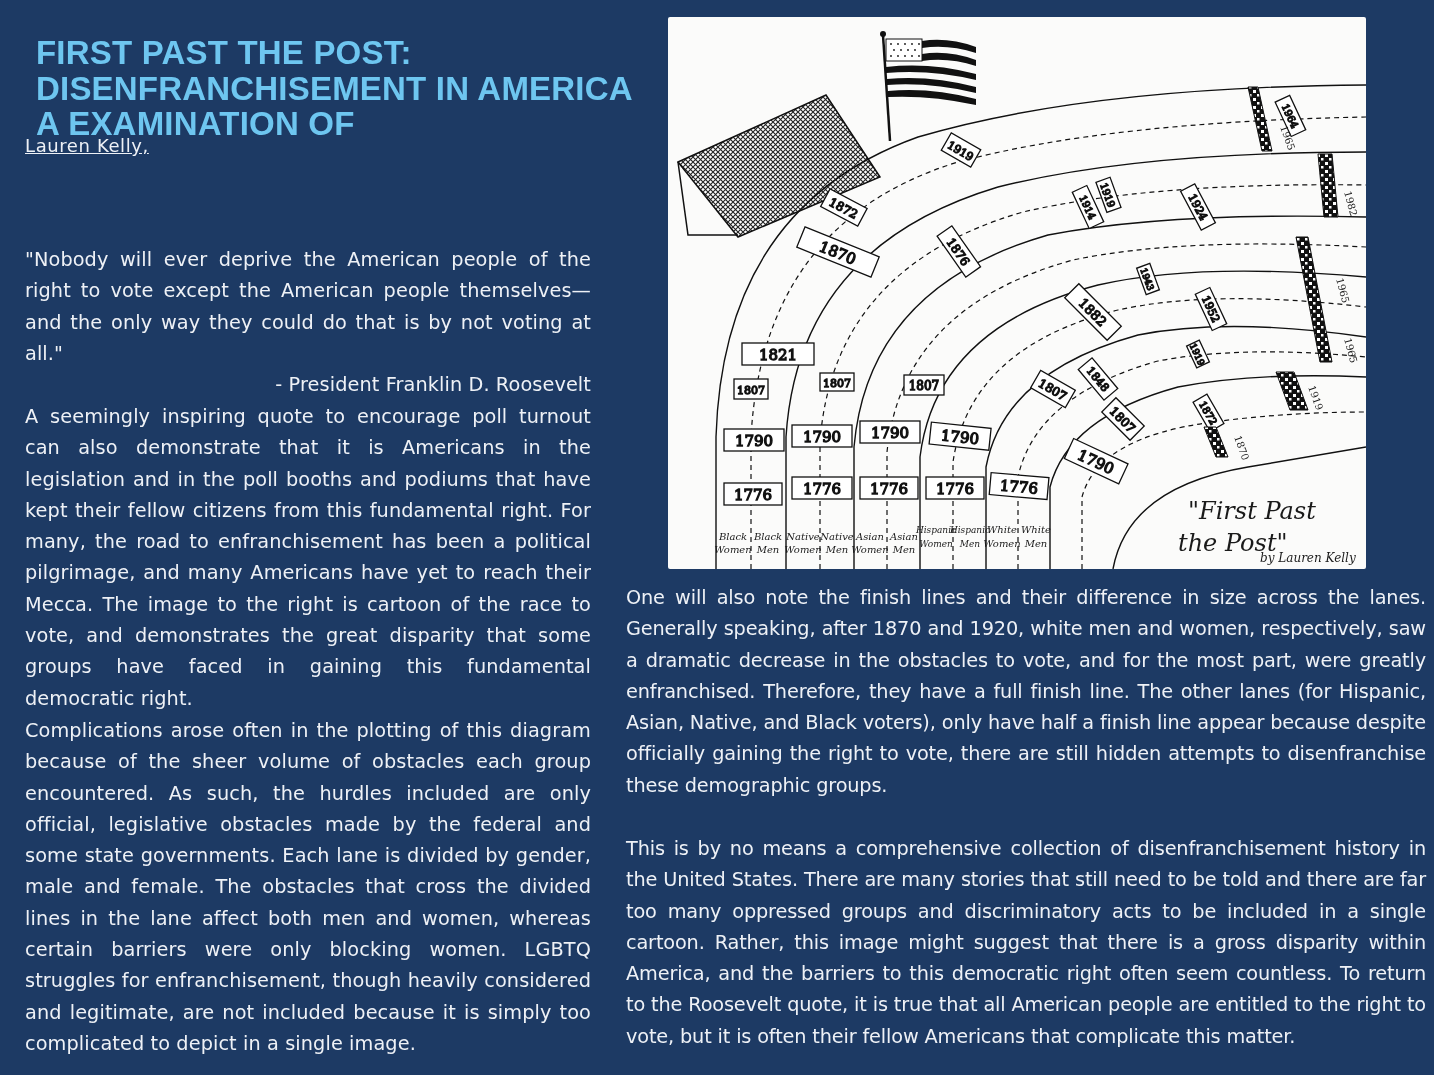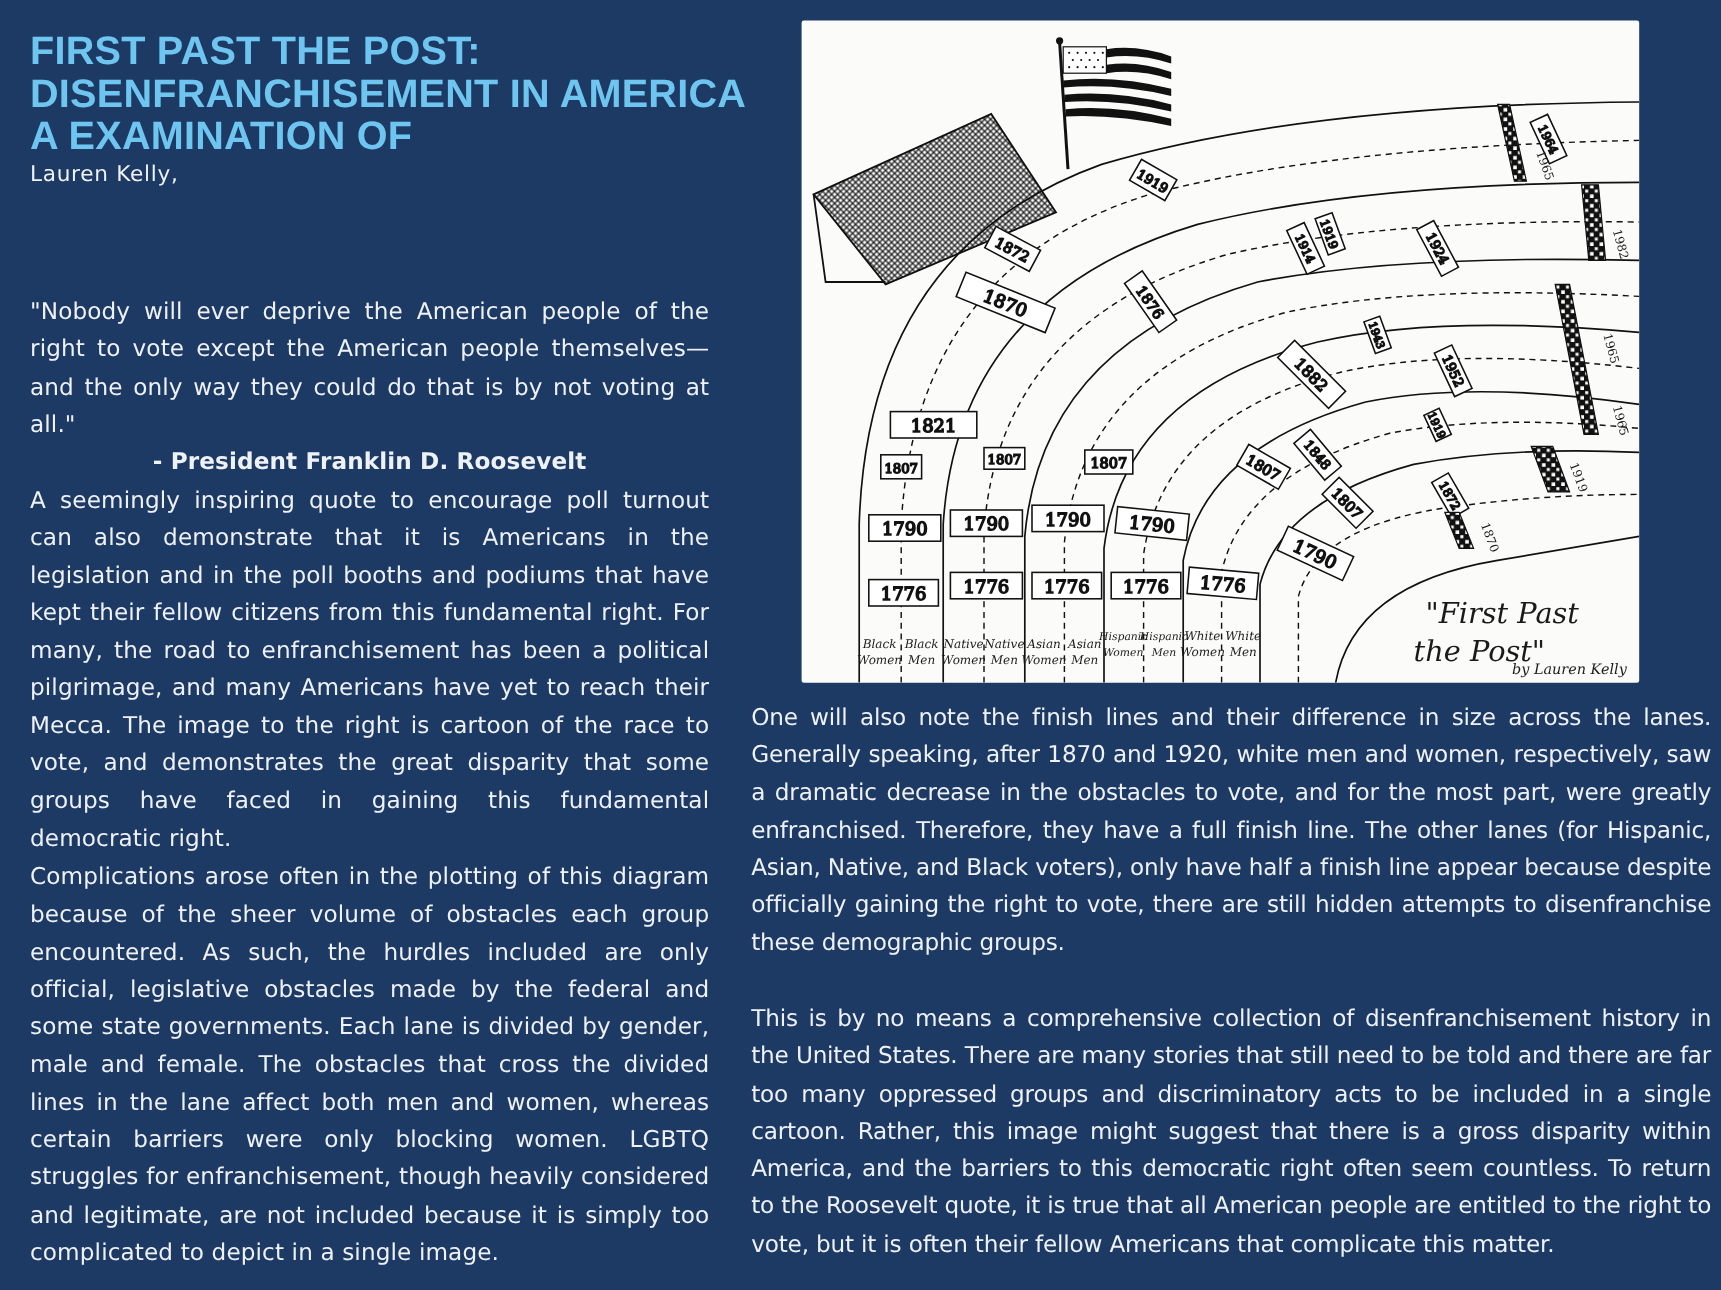--- a/index.html
+++ b/index.html
@@ -5,47 +5,48 @@
     html, body { margin: 0; padding: 0; }
     body {
       width: 1434px; height: 1075px; overflow: hidden;
       background: #1d3a64;
       position: relative;
       font-family: "DejaVu Sans", sans-serif;
       color: #eef1f6;
     }
     .title {
       position: absolute; left: 25px; top: 24px;
-      margin: 0;
+      margin: 11px;
       font-family: "Liberation Sans", sans-serif;
       font-weight: 700;
       font-size: 33px;
       line-height: 35.5px;
       color: #6ec6f0;
       letter-spacing: 0.2px;
     }
     .title span { display: block; }
     .author {
       position: absolute; left: 25px; top: 131px;
       font-size: 18px; line-height: 29px; color: #eef1f6;
       letter-spacing: 0.6px;
+      text-decoration: underline;
     }
     .author span { display: block; }
     .para {
       position: absolute; margin: 0;
       font-size: 19.3px;
       line-height: 31.3px;
       text-align: justify;
       color: #eef1f6;
       letter-spacing: 0.1px;
     }
     .para.left { left: 25px; width: 566px; }
     .para.right { left: 626px; width: 800px; letter-spacing: -0.15px; }
     .quote span { display: block; text-align: justify; }
-    .quote .attr { text-align: center; font-weight: bold; }
+    .quote .attr { text-align: right; }
     .figure {
       position: absolute; left: 668px; top: 17px;
       width: 698px; height: 552px;
       background: #fbfbfa;
       border-radius: 2px;
       overflow: hidden;
     }
     .figure svg { display: block; }
     .figure text { font-family: "DejaVu Serif", serif; fill: #1a1a1a; }
     .hand { font-family: "DejaVu Serif", serif; font-style: italic; }

